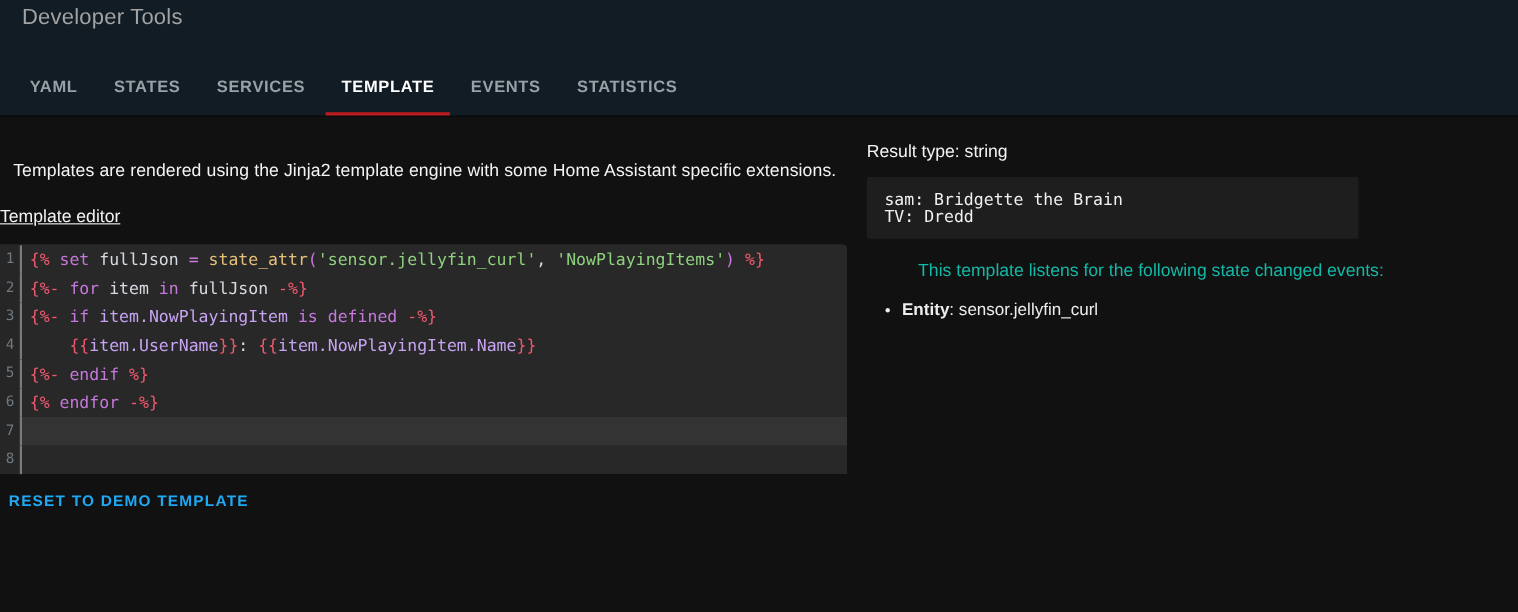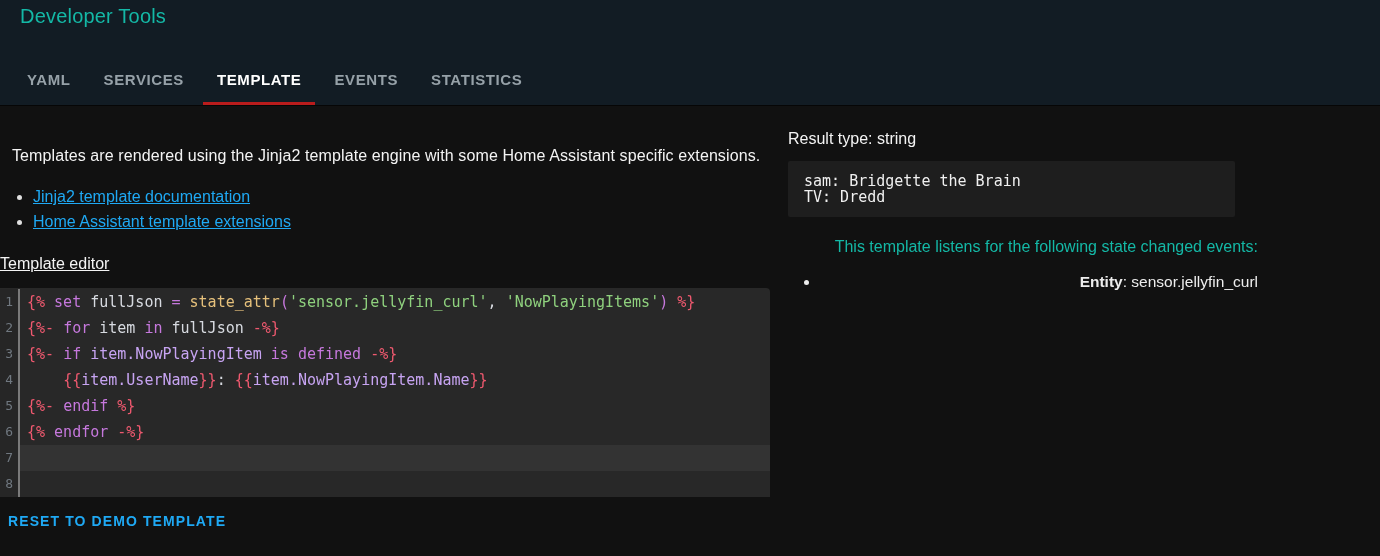--- a/index.html
+++ b/index.html
@@ -11,21 +11,21 @@
     color:#f2f2f2;
   }
 
   
   .app-header {
     height:105px; background:#121c24; position:relative;
     box-shadow:0 1px 0 rgba(0,0,0,.6);
   }
   .app-title {
     position:absolute; left:20px; top:5px;
-    font-size:20px; font-weight:400; color:#14b8a6; letter-spacing:.2px;
+    font-size:20px; font-weight:400; color:#a3a3a3; letter-spacing:.2px;
   }
   .tab-bar {
     position:absolute; left:13px; bottom:0; display:flex; align-items:flex-end;
   }
   .tab {
     padding:14px 14px 17px; margin-right:5px; cursor:pointer;
     font-size:15px; font-weight:700; letter-spacing:.6px;
     color:#96a1a8; text-transform:uppercase; white-space:nowrap;
   }
   .tab.active { color:#ffffff; border-bottom:3px solid #b91c1c; padding-bottom:14px; }
@@ -78,45 +78,42 @@
 
   
   .result-type { margin-top:25px; font-size:16px; color:#f4f4f4; }
   .result-box {
     margin-top:13px; width:447px; background:#1e1e1e;
     padding:12px 16px; border-radius:2px;
     font-family:"DejaVu Sans Mono", monospace; font-size:15px;
     line-height:16px; color:#f0f0f0; white-space:pre;
   }
   .listeners-heading { margin-top:21px; font-size:16px; color:#14b8a6;text-align:right; }
-  ul.listeners { margin:17px 0 0 0; padding:0 0 0 32px;text-align:right; }
+  ul.listeners { margin:17px 0 0 0; padding:0 0 0 32px; }
   ul.listeners li { font-size:15.5px; color:#ededed; }
   ul.listeners .entity-label { font-weight:700; }
 </style>
 </head>
 <body>
 
 <div class="app-header">
   <div class="app-title">Developer Tools</div>
   <div class="tab-bar">
       <div class="tab">YAML</div>
+      <div class="tab">STATES</div>
       <div class="tab">SERVICES</div>
       <div class="tab active">TEMPLATE</div>
       <div class="tab">EVENTS</div>
       <div class="tab">STATISTICS</div>
     </div>
 </div>
 
 <div class="content">
   <div class="left-col">
     <p class="intro">Templates are rendered using the Jinja2 template engine with some Home Assistant specific extensions.</p>
-    <ul class="doc-links">
-        <li><a>Jinja2 template documentation</a></li>
-        <li><a>Home Assistant template extensions</a></li>
-      </ul>
     <div class="editor-label">Template editor</div>
     <div class="editor">
         <div class="code-row">
           <div class="gutter">1</div>
           <div class="code-cell"><span class="tok-tag">{%</span><span class="tok-pl"> </span><span class="tok-kw">set</span><span class="tok-pl"> </span><span class="tok-name">fullJson</span><span class="tok-pl"> </span><span class="tok-kw">=</span><span class="tok-pl"> </span><span class="tok-fn">state_attr</span><span class="tok-kw">(</span><span class="tok-str">'sensor.jellyfin_curl'</span><span class="tok-name">, </span><span class="tok-str">'NowPlayingItems'</span><span class="tok-kw">)</span><span class="tok-pl"> </span><span class="tok-tag">%}</span></div>
         </div>
         <div class="code-row">
           <div class="gutter">2</div>
           <div class="code-cell"><span class="tok-tag">{%-</span><span class="tok-pl"> </span><span class="tok-kw">for</span><span class="tok-pl"> </span><span class="tok-name">item</span><span class="tok-pl"> </span><span class="tok-kw">in</span><span class="tok-pl"> </span><span class="tok-name">fullJson</span><span class="tok-pl"> </span><span class="tok-tag">-%}</span></div>
         </div>

